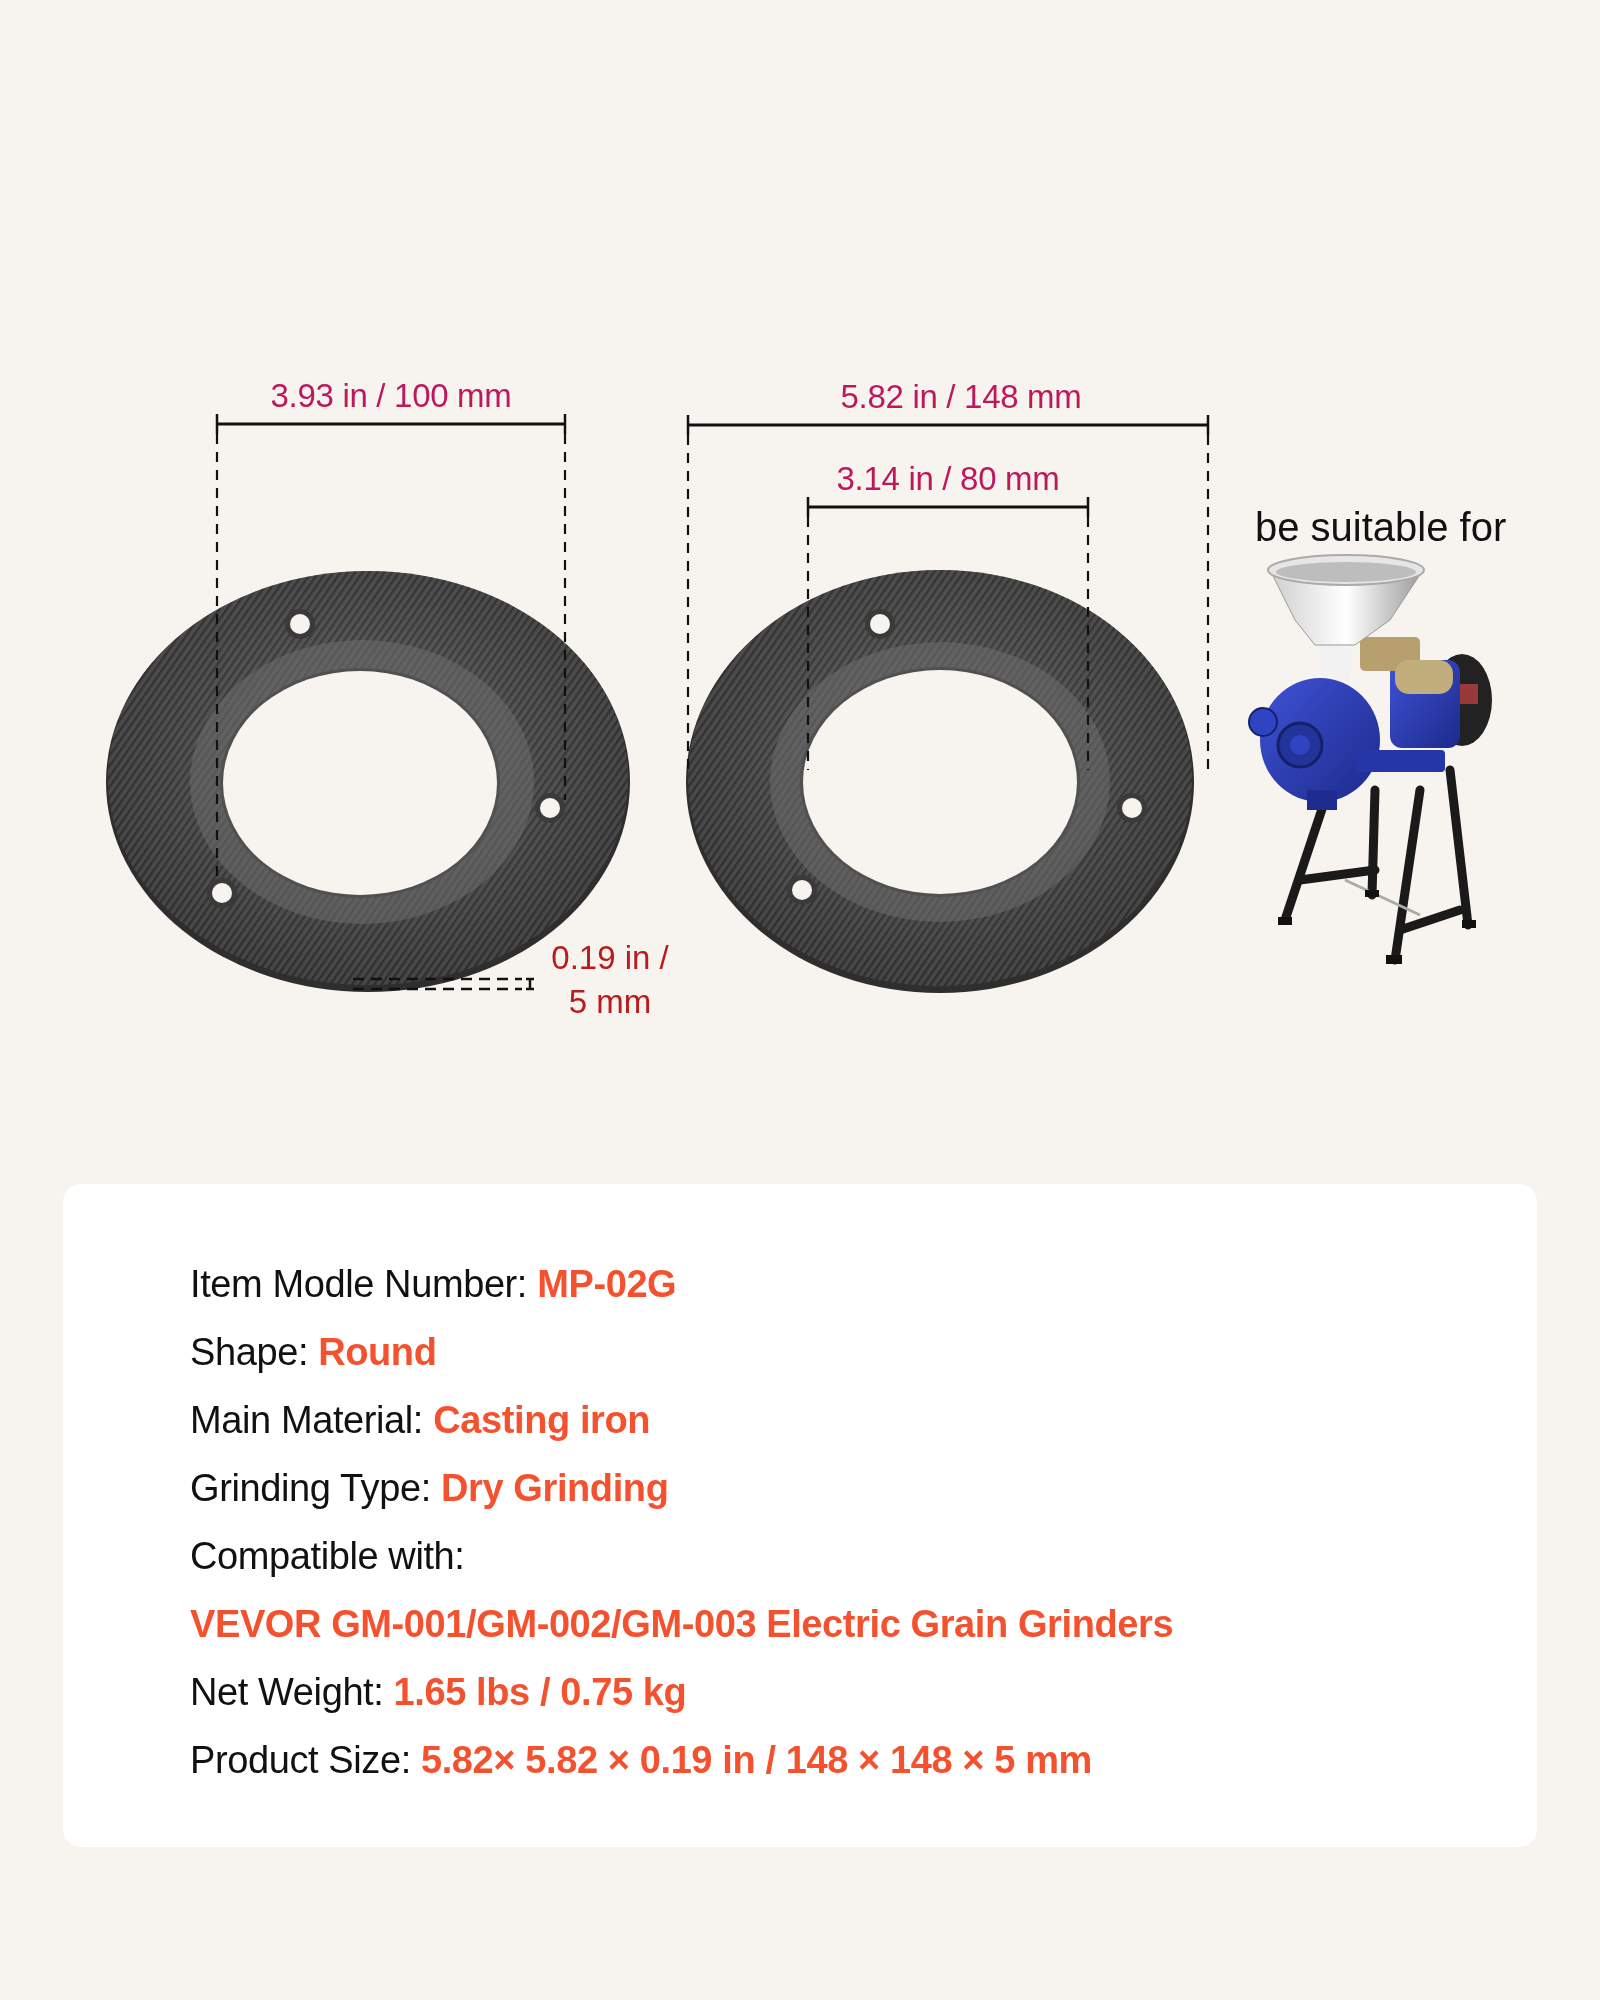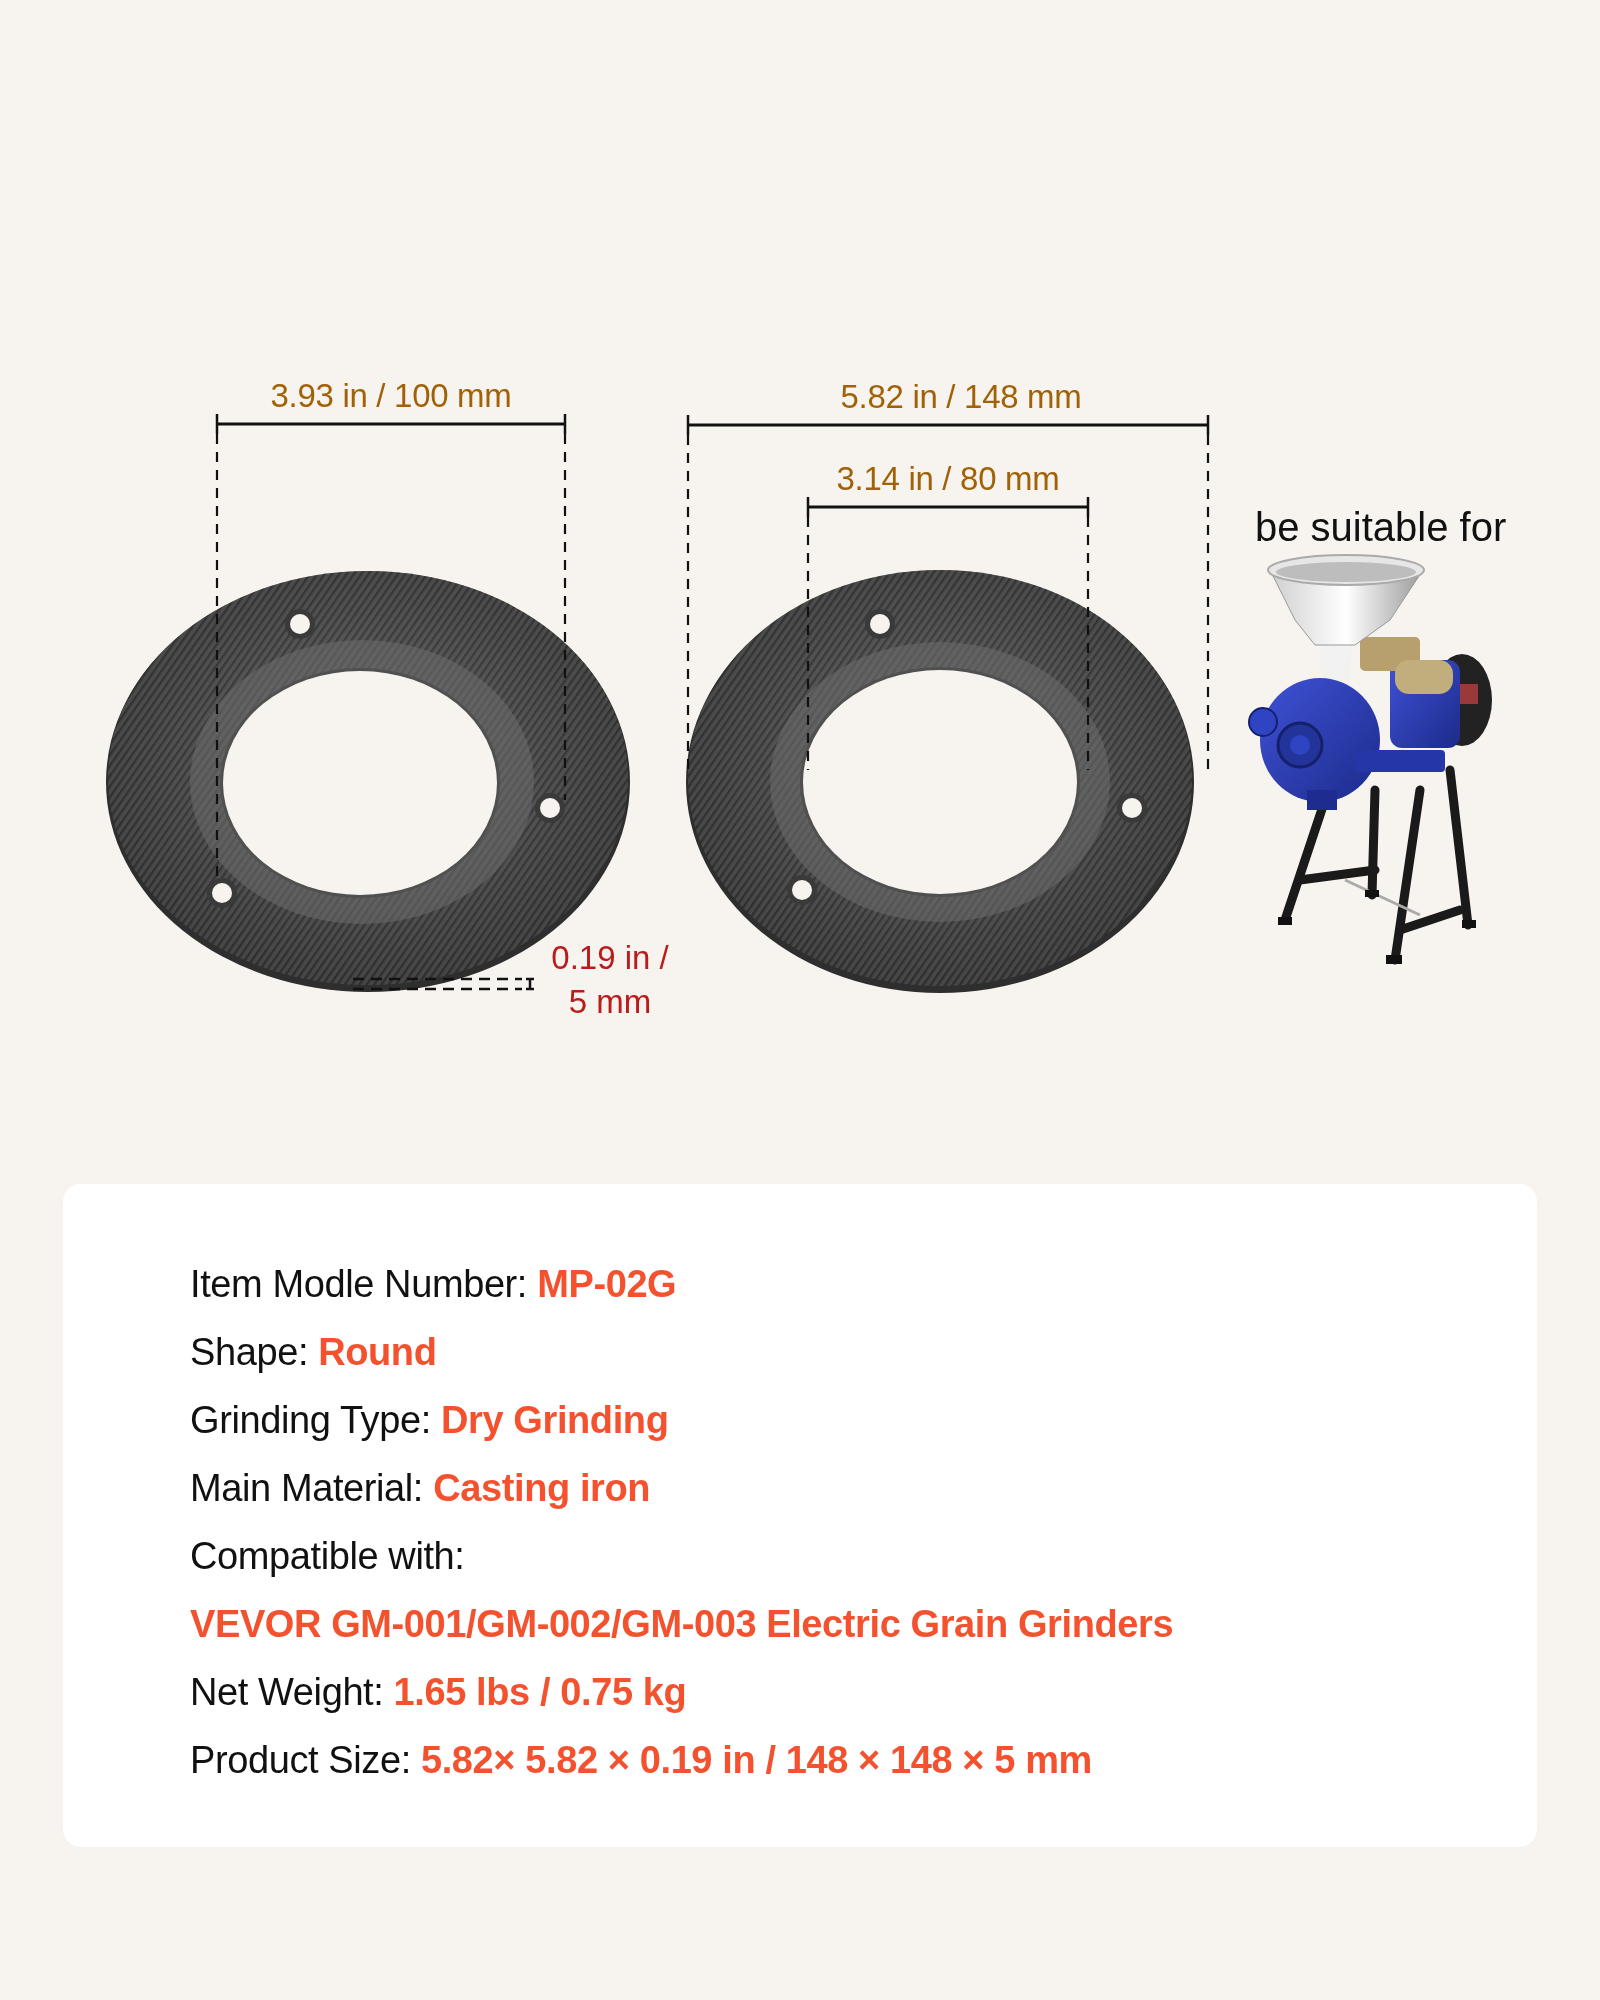--- a/index.html
+++ b/index.html
@@ -3,21 +3,21 @@
 <meta charset="utf-8">
 <style>
   html, body { margin: 0; padding: 0; }
   body {
     width: 1600px; height: 2000px; position: relative; overflow: hidden;
     background: #f7f4ef;
     font-family: "Liberation Sans", "DejaVu Sans", sans-serif;
     color: #111;
   }
   .dim-label {
-    position: absolute; font-size: 33px; color: #a16207; white-space: nowrap;
+    position: absolute; font-size: 33px; color: #be185d; white-space: nowrap;
     transform: translateX(-50%); letter-spacing: -0.3px;
   }
   .thick-label {
     position: absolute; font-size: 33px; color: #b91c1c; text-align: center;
     line-height: 44px; white-space: nowrap;
   }
   .suitable-label {
     position: absolute; font-size: 40px; color: #111; white-space: nowrap;
   }
   svg.overlay { position: absolute; left: 0; top: 0; }
@@ -170,24 +170,24 @@
 
 <div class="spec-card">
   <div class="spec-list">
     <div class="spec-row">
       <span class="spec-key">Item Modle Number: </span><span class="spec-val">MP-02G</span>
     </div>
     <div class="spec-row">
       <span class="spec-key">Shape: </span><span class="spec-val">Round</span>
     </div>
     <div class="spec-row">
+      <span class="spec-key">Main Material: </span><span class="spec-val">Casting iron</span>
+    </div>
+    <div class="spec-row">
       <span class="spec-key">Grinding Type: </span><span class="spec-val">Dry Grinding</span>
-    </div>
-    <div class="spec-row">
-      <span class="spec-key">Main Material: </span><span class="spec-val">Casting iron</span>
     </div>
     <div class="spec-row">
       <span class="spec-key">Compatible with:</span><span class="spec-val"></span>
     </div>
     <div class="spec-row">
       <span class="spec-key"></span><span class="spec-val">VEVOR GM-001/GM-002/GM-003 Electric Grain Grinders</span>
     </div>
     <div class="spec-row">
       <span class="spec-key">Net Weight: </span><span class="spec-val">1.65 lbs / 0.75 kg</span>
     </div>

